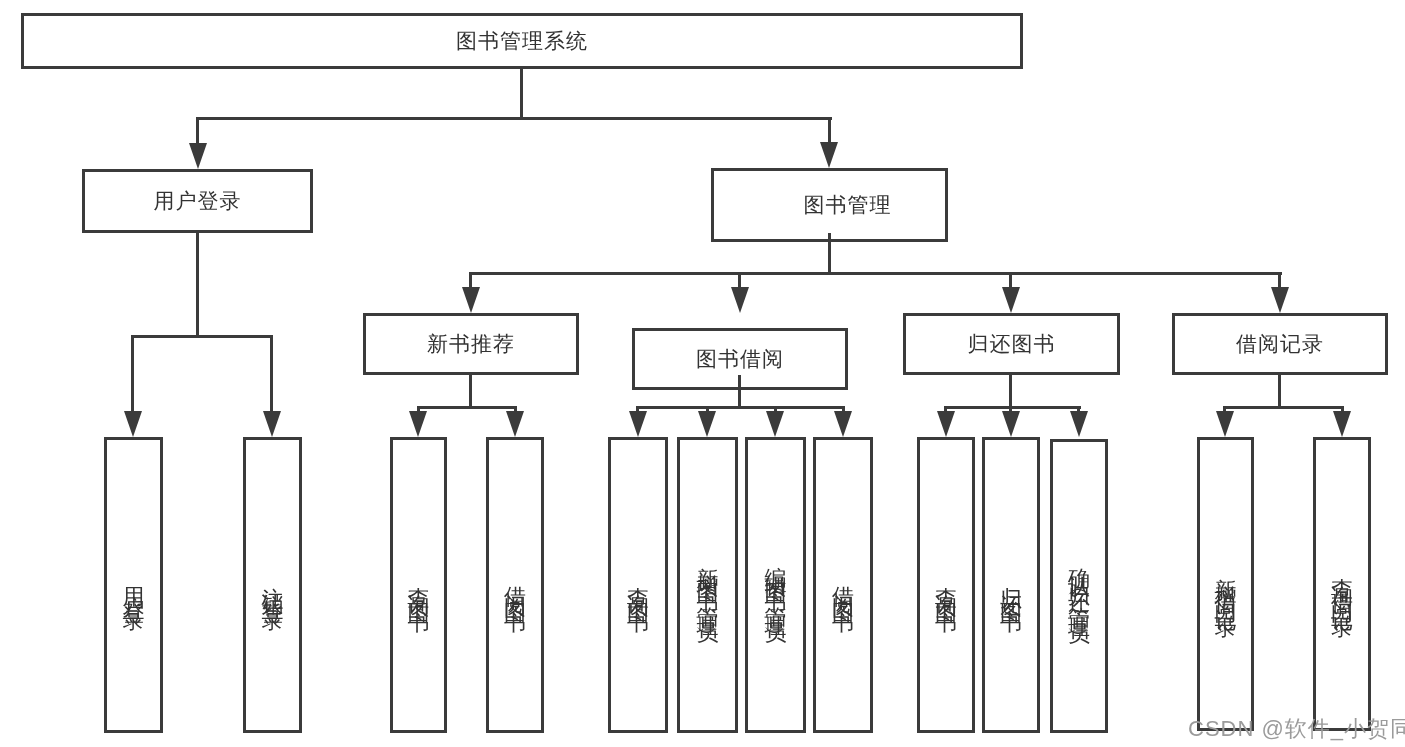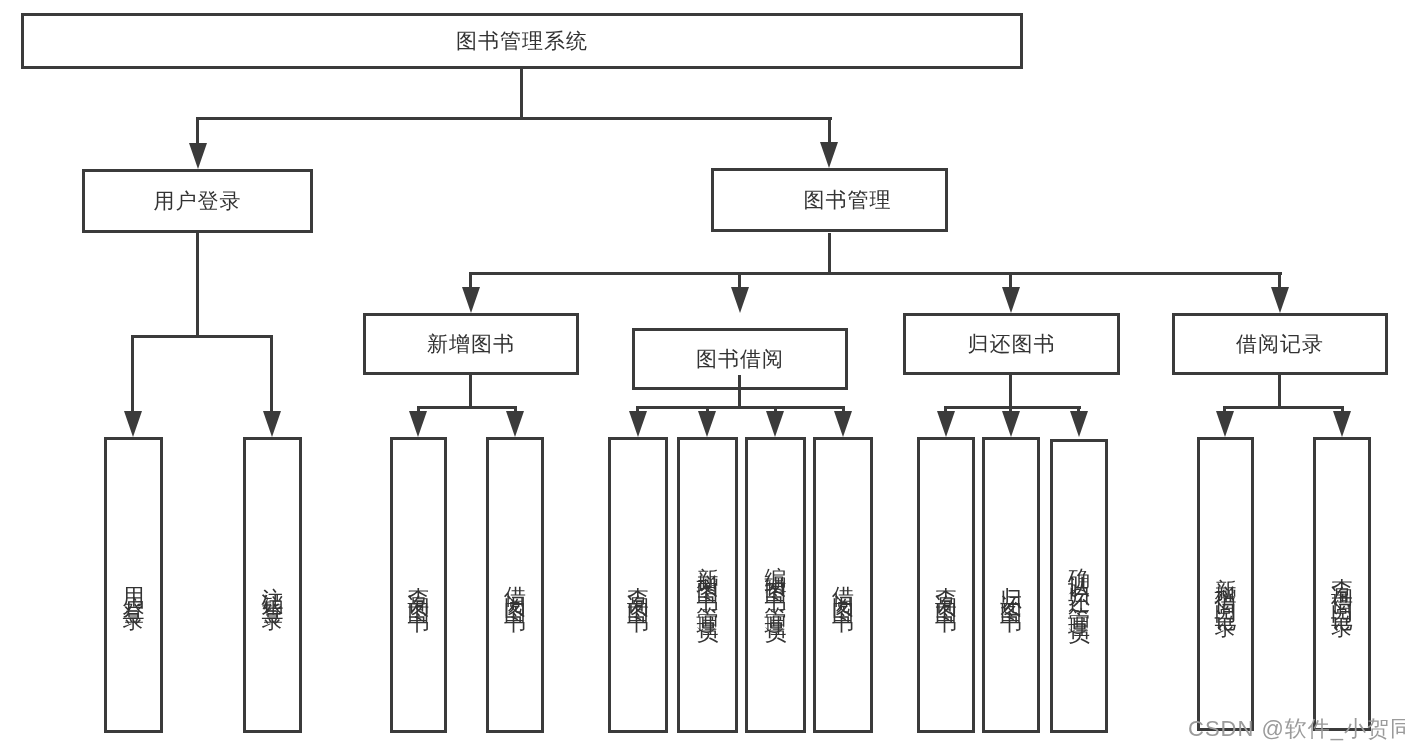--- a/index.html
+++ b/index.html
@@ -64,21 +64,21 @@
   <div class="vline" style="left:520px;top:69px;height:49px;"></div>
   <div class="hline" style="left:196px;top:117px;width:636px;"></div>
   <div class="vline" style="left:196px;top:117px;height:30px;"></div>
   <div class="arrow" style="left:189px;top:143px;"></div>
   <div class="vline" style="left:828px;top:117px;height:30px;"></div>
   <div class="arrow" style="left:820px;top:142px;"></div>
 
   <div class="node" style="left:82px;top:169px;width:231px;height:64px;">
     <span>用户登录</span>
   </div>
-  <div class="node" style="left:711px;top:168px;width:237px;height:64px;padding-left:36px;">
+  <div class="node" style="left:711px;top:168px;width:237px;height:74px;padding-left:36px;">
     <span>图书管理</span>
   </div>
 
   <div class="vline" style="left:196px;top:233px;height:105px;"></div>
   <div class="hline" style="left:131px;top:335px;width:142px;"></div>
   <div class="vline" style="left:131px;top:335px;height:80px;"></div>
   <div class="arrow" style="left:124px;top:411px;"></div>
   <div class="vline" style="left:270px;top:335px;height:80px;"></div>
   <div class="arrow" style="left:263px;top:411px;"></div>
 
@@ -87,21 +87,21 @@
   <div class="vline" style="left:469px;top:272px;height:19px;"></div>
   <div class="arrow" style="left:462px;top:287px;"></div>
   <div class="vline" style="left:738px;top:272px;height:19px;"></div>
   <div class="arrow" style="left:731px;top:287px;"></div>
   <div class="vline" style="left:1009px;top:272px;height:19px;"></div>
   <div class="arrow" style="left:1002px;top:287px;"></div>
   <div class="vline" style="left:1278px;top:272px;height:19px;"></div>
   <div class="arrow" style="left:1271px;top:287px;"></div>
 
   <div class="node" style="left:363px;top:313px;width:216px;height:62px;">
-    <span>新增图书</span>
+    <span>新书推荐</span>
   </div>
   <div class="node" style="left:632px;top:328px;width:216px;height:62px;">
     <span>图书借阅</span>
   </div>
   <div class="node" style="left:903px;top:313px;width:217px;height:62px;">
     <span>归还图书</span>
   </div>
   <div class="node" style="left:1172px;top:313px;width:216px;height:62px;">
     <span>借阅记录</span>
   </div>

